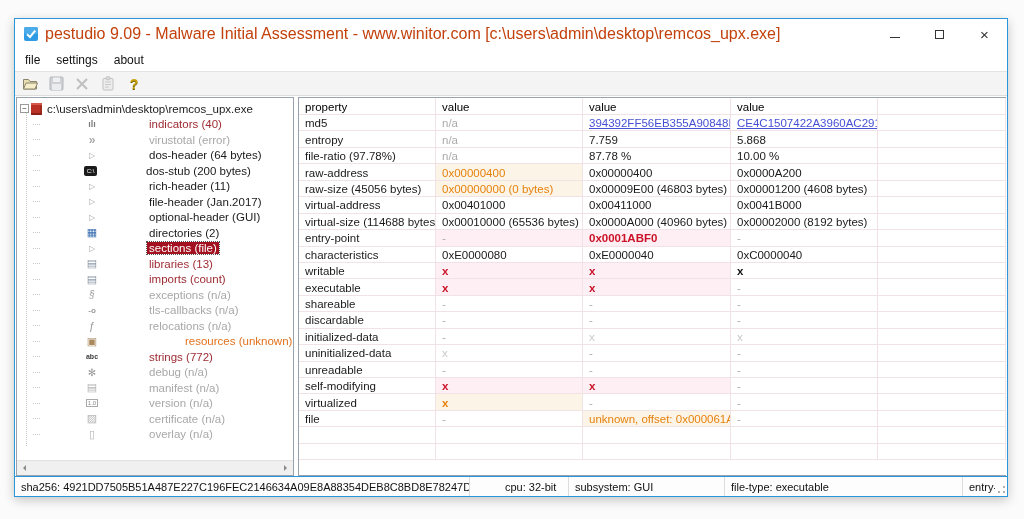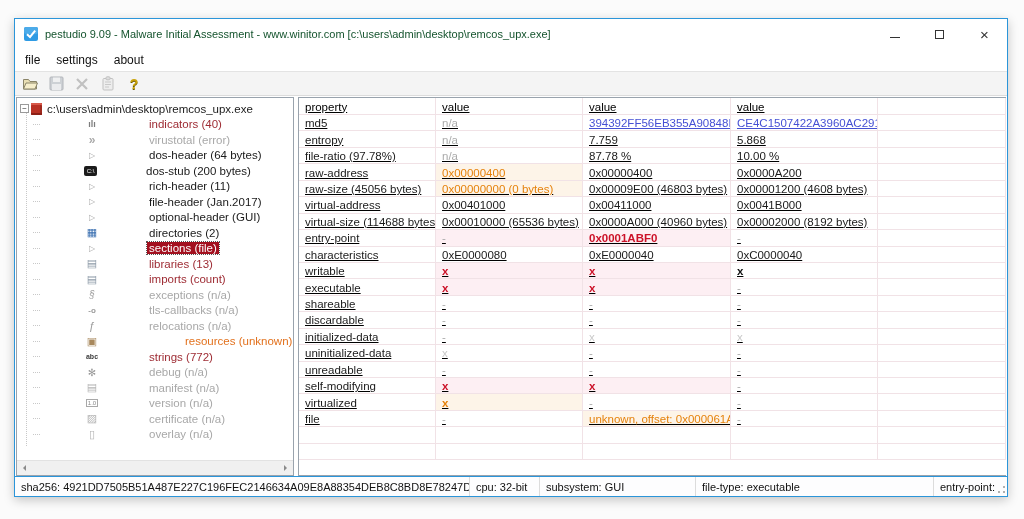--- a/index.html
+++ b/index.html
@@ -5,21 +5,21 @@
   * { box-sizing: border-box; margin: 0; padding: 0; }
   html,body { width:1024px; height:519px; background:#fbfbfb; font-family:"Liberation Sans",sans-serif; overflow:hidden; }
 
   .window { position:absolute; left:14px; top:18px; width:994px; height:479px;
             background:#fff; border:1px solid #2b95d9; box-shadow:0 3px 10px rgba(0,0,0,.22);
             display:flex; flex-direction:column; }
 
   
   .titlebar { height:30px; display:flex; align-items:center; background:#fff; flex:0 0 auto; }
   .appicon { width:16px; height:16px; margin:0 6px 0 8px; flex:0 0 auto; }
-  .title { font-size:11px; color:#14532d; white-space:nowrap; overflow:hidden; }
+  .title { font-size:16px; color:#c2410c; white-space:nowrap; overflow:hidden; }
   .wincontrols { margin-left:auto; display:flex; height:100%; }
   .wc { width:45px; height:100%; display:flex; align-items:center; justify-content:center; cursor:default; }
   .glyph-min { width:10px; border-bottom:1px solid #333; margin-top:6px; }
   .glyph-max { width:9px; height:9px; border:1px solid #333; }
   .glyph-close { font-size:15px; color:#333; line-height:1; }
 
   
   .menubar { height:22px; display:flex; align-items:center; padding-left:2px; background:#fff; flex:0 0 auto; }
   .menu-item { font-size:12px; color:#111; padding:2px 8px; cursor:default; }
 
@@ -78,21 +78,21 @@
   .arr { width:14px; height:14px; display:flex; align-items:center; justify-content:center; }
   .arr::before { content:""; border:3.5px solid transparent; }
   .arr-left::before  { border-right-color:#8a8a8a; margin-right:2px; }
   .arr-right::before { border-left-color:#8a8a8a; margin-left:2px; }
   .track { flex:1; }
   .hscroll .arr-right { margin-left:auto; }
 
   .splitter { width:4px; flex:0 0 auto; background:#fff; cursor:col-resize; }
 
   
-  .tablepanel { flex:1 1 auto; border:1px solid #99a3ad; border-right:none; background:#fff; overflow:hidden;text-decoration:underline; }
+  .tablepanel { flex:1 1 auto; border:1px solid #99a3ad; border-right:none; background:#fff; overflow:hidden; }
   .grid { width:100%; font-size:11.5px; color:#1a1a1a; }
   .trow { display:grid; grid-template-columns:137px 147px 148px 147px 1fr; height:16.45px; }
   .trow.thead { height:17px; }
   .tcell { padding:1px 6px 0 6px; border-right:1px solid #f1e2e6; border-bottom:1px solid #f1e2e6;
            white-space:nowrap; overflow:hidden; display:flex; align-items:center; }
   .thead .tcell { color:#000; background:#fff; }
   .c-muted  { color:#ababab; }
   .c-mutedx { color:#c9c9c9; }
   .c-red    { color:#d84655; }
   .c-redb   { color:#cc1228; font-weight:bold; }
@@ -101,21 +101,21 @@
   .c-xb     { color:#111; font-weight:bold; }
   .c-link   { color:#4550d4; text-decoration:underline; cursor:pointer; }
   .bg-pink  { background:#fdeff3; }
   .bg-cream { background:#fdf4e8; }
 
   
   .statusbar { flex:0 0 20px; display:flex; align-items:stretch; background:#fdfdfe; border-top:1px solid #2b95d9;
                font-size:11px; color:#111; }
   .st { display:flex; align-items:center; padding:0 6px; border-right:1px solid #dcdcdc; white-space:nowrap; overflow:hidden; }
   .st:nth-child(1) { width:455px; flex:0 0 auto; }
-  .st:nth-child(2) { width:70px;  flex:0 0 auto; }
+  .st:nth-child(2) { width:70px;  flex:0 0 auto;margin-left:29px; }
   .st:nth-child(3) { width:156px; flex:0 0 auto; }
   .st:nth-child(4) { width:238px; flex:0 0 auto; }
   .st:nth-child(5) { flex:1 1 auto; border-right:none; }
   .grip { width:12px; height:100%; flex:0 0 auto;
           background:radial-gradient(circle at 9px 15px,#b0b0b0 1px,transparent 1.4px),
                      radial-gradient(circle at 9px 10px,#b0b0b0 1px,transparent 1.4px),
                      radial-gradient(circle at 4px 15px,#b0b0b0 1px,transparent 1.4px); }
 </style>
 </head>
 <body>

